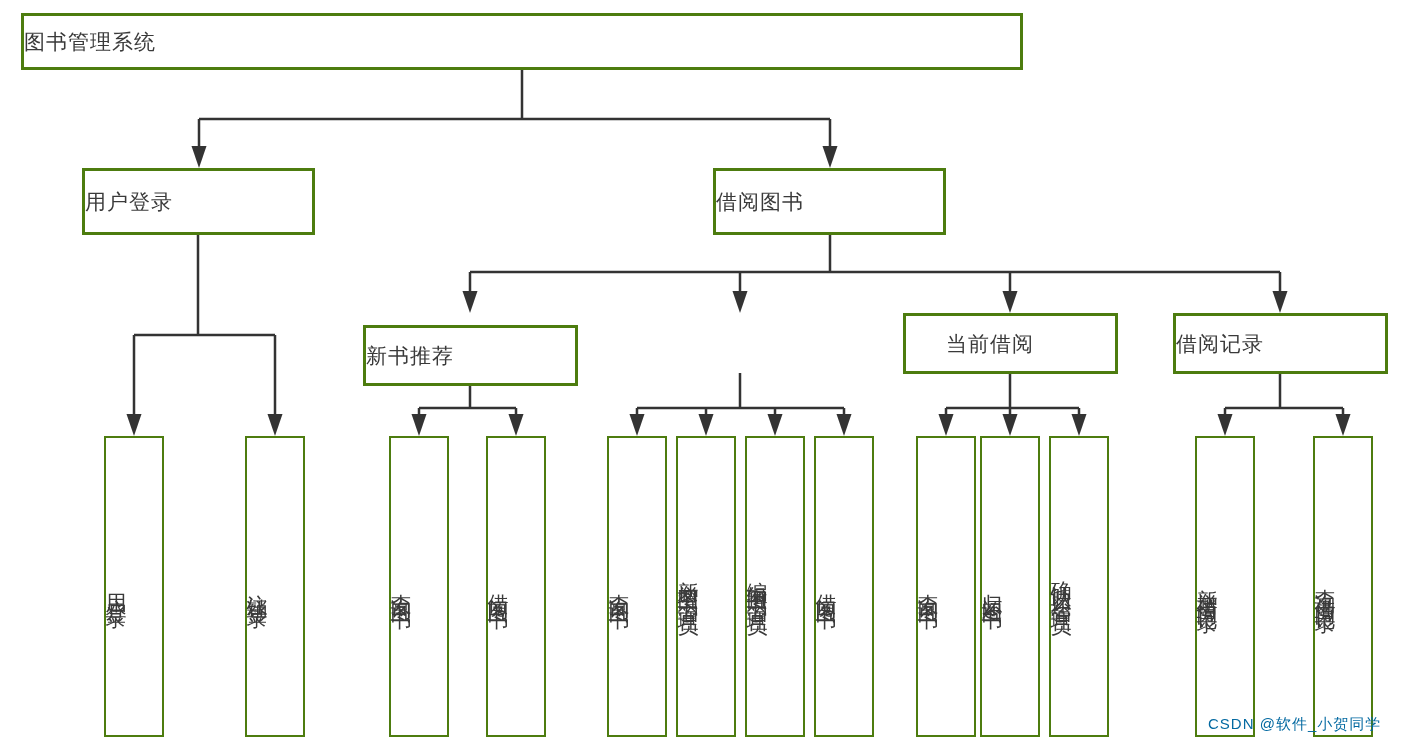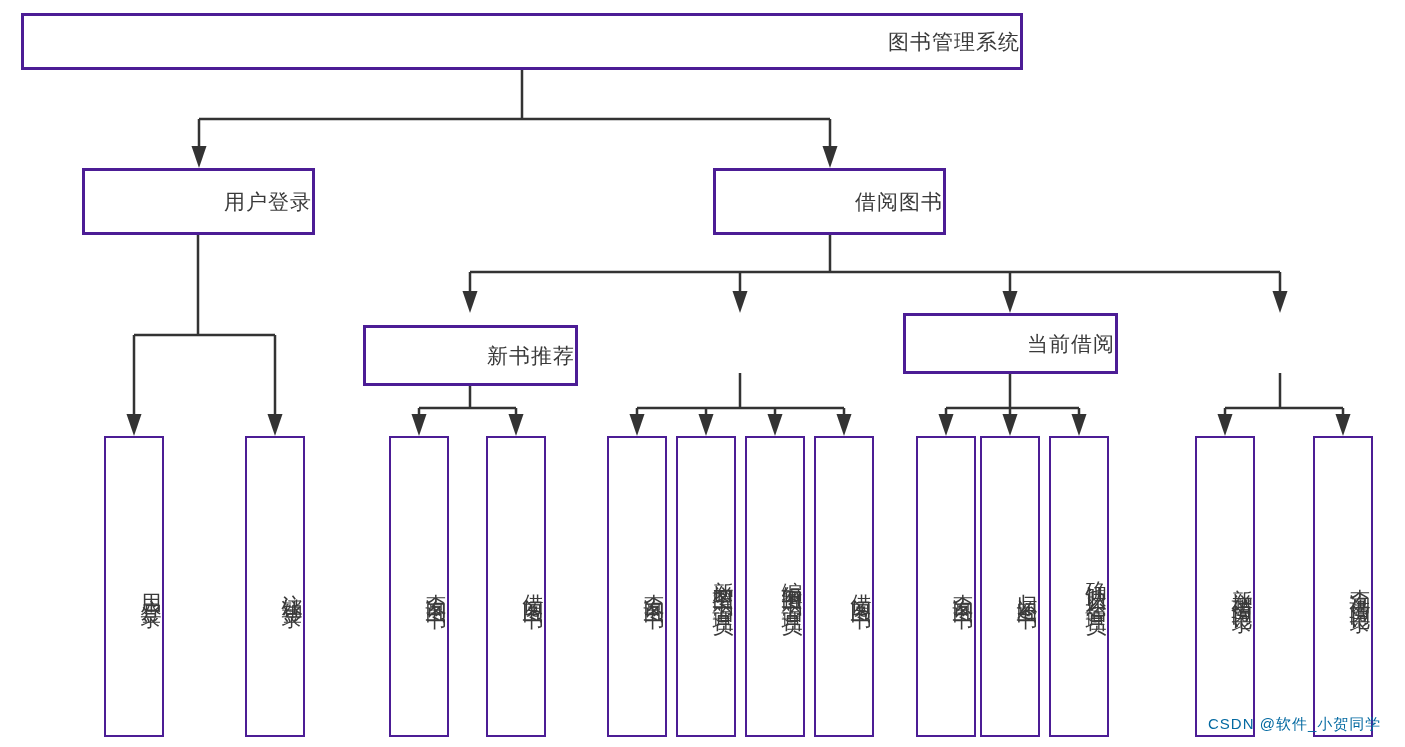--- a/index.html
+++ b/index.html
@@ -14,24 +14,24 @@
   .connectors {
     position: absolute;
     left: 0; top: 0;
     width: 1405px; height: 747px;
     z-index: 1;
   }
   .node {
     position: absolute;
     box-sizing: border-box;
     background: #ffffff;
-    border: 3px solid #4c1d95;
+    border: 3px solid #4d7c0f;
     display: flex;
     align-items: center;
-    justify-content: flex-end;
+    justify-content: flex-start;
     z-index: 2;
     color: #3a3a3a;
   }
   .h-label {
     font-size: 21px;
     letter-spacing: 1px;
     white-space: nowrap;
   }
   .leaf {
     border-width: 2.5px;
@@ -110,20 +110,23 @@
   <div class="node" style="left:713px; top:168px; width:233px; height:67px;">
     <span class="h-label">借阅图书</span>
   </div>
 
   <div class="node" style="left:363px; top:313px; width:215px; height:61px;margin-top:12px;">
     <span class="h-label">新书推荐</span>
   </div>
   <div class="node" style="left:903px; top:313px; width:215px; height:61px;padding-left:40px;">
     <span class="h-label">当前借阅</span>
   </div>
+  <div class="node" style="left:1173px; top:313px; width:215px; height:61px;">
+    <span class="h-label">借阅记录</span>
+  </div>
 
   <div class="node leaf" style="left:104px; top:436px; width:60px; height:301px;">
     <span class="v-label">用户登录</span>
   </div>
   <div class="node leaf" style="left:245px; top:436px; width:60px; height:301px;">
     <span class="v-label">注销登录</span>
   </div>
 
   <div class="node leaf" style="left:389px; top:436px; width:60px; height:301px;">
     <span class="v-label">查询图书</span>

